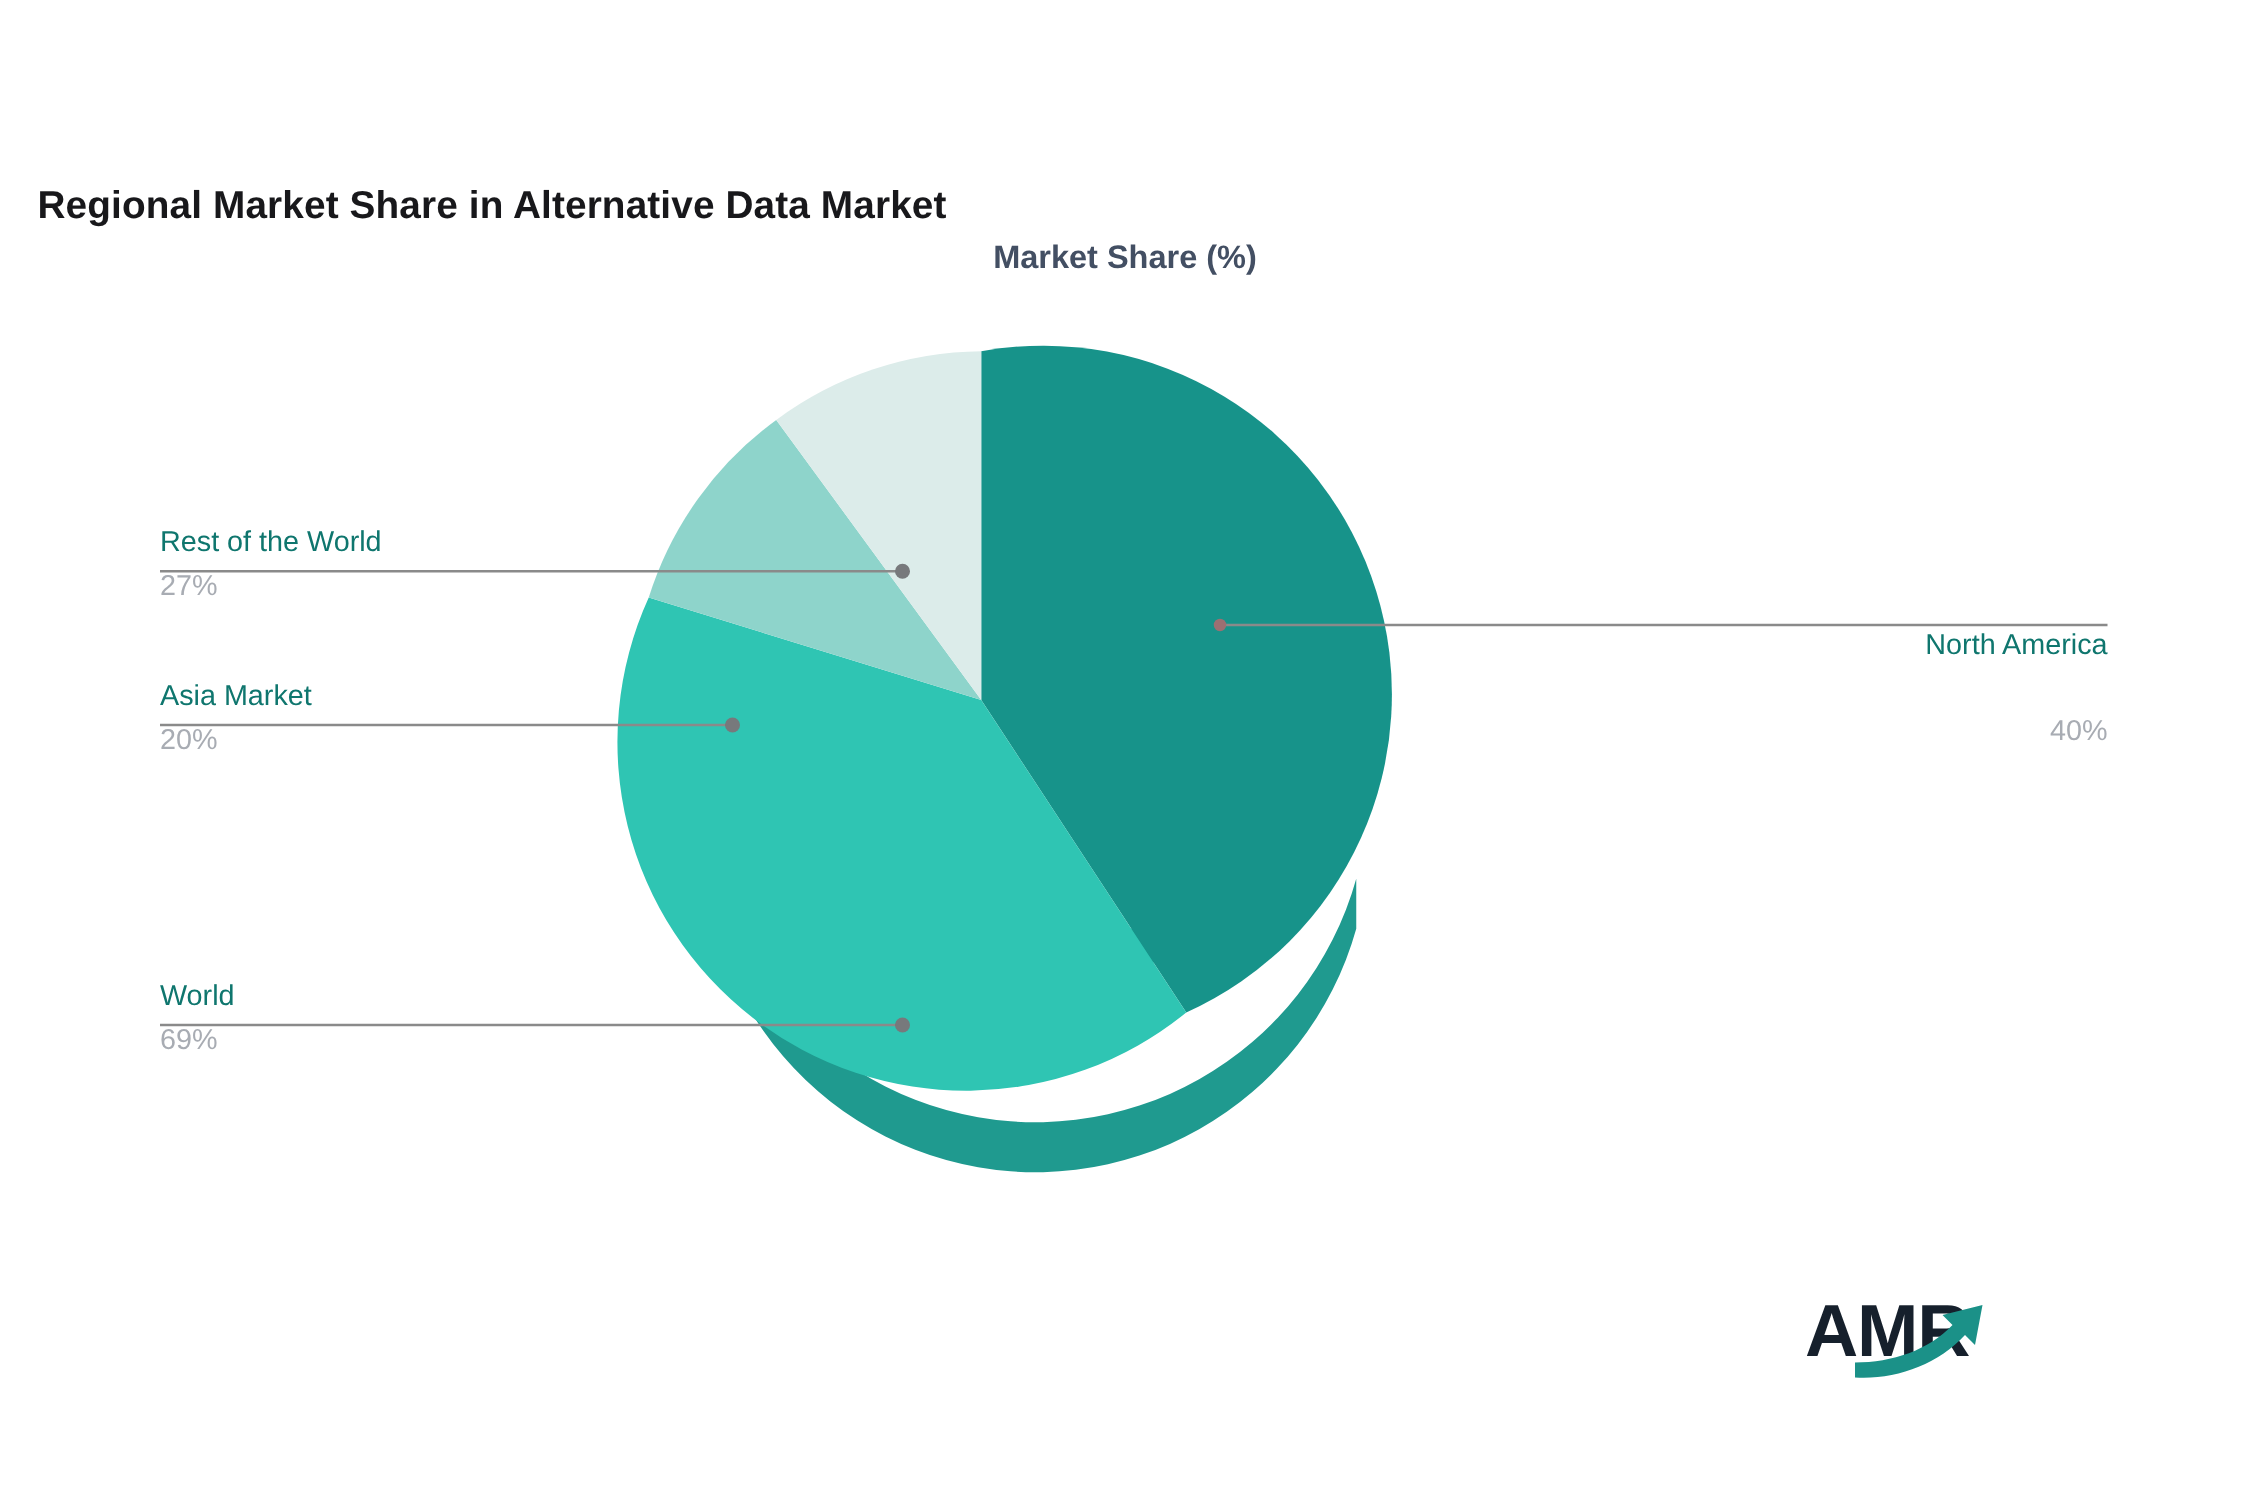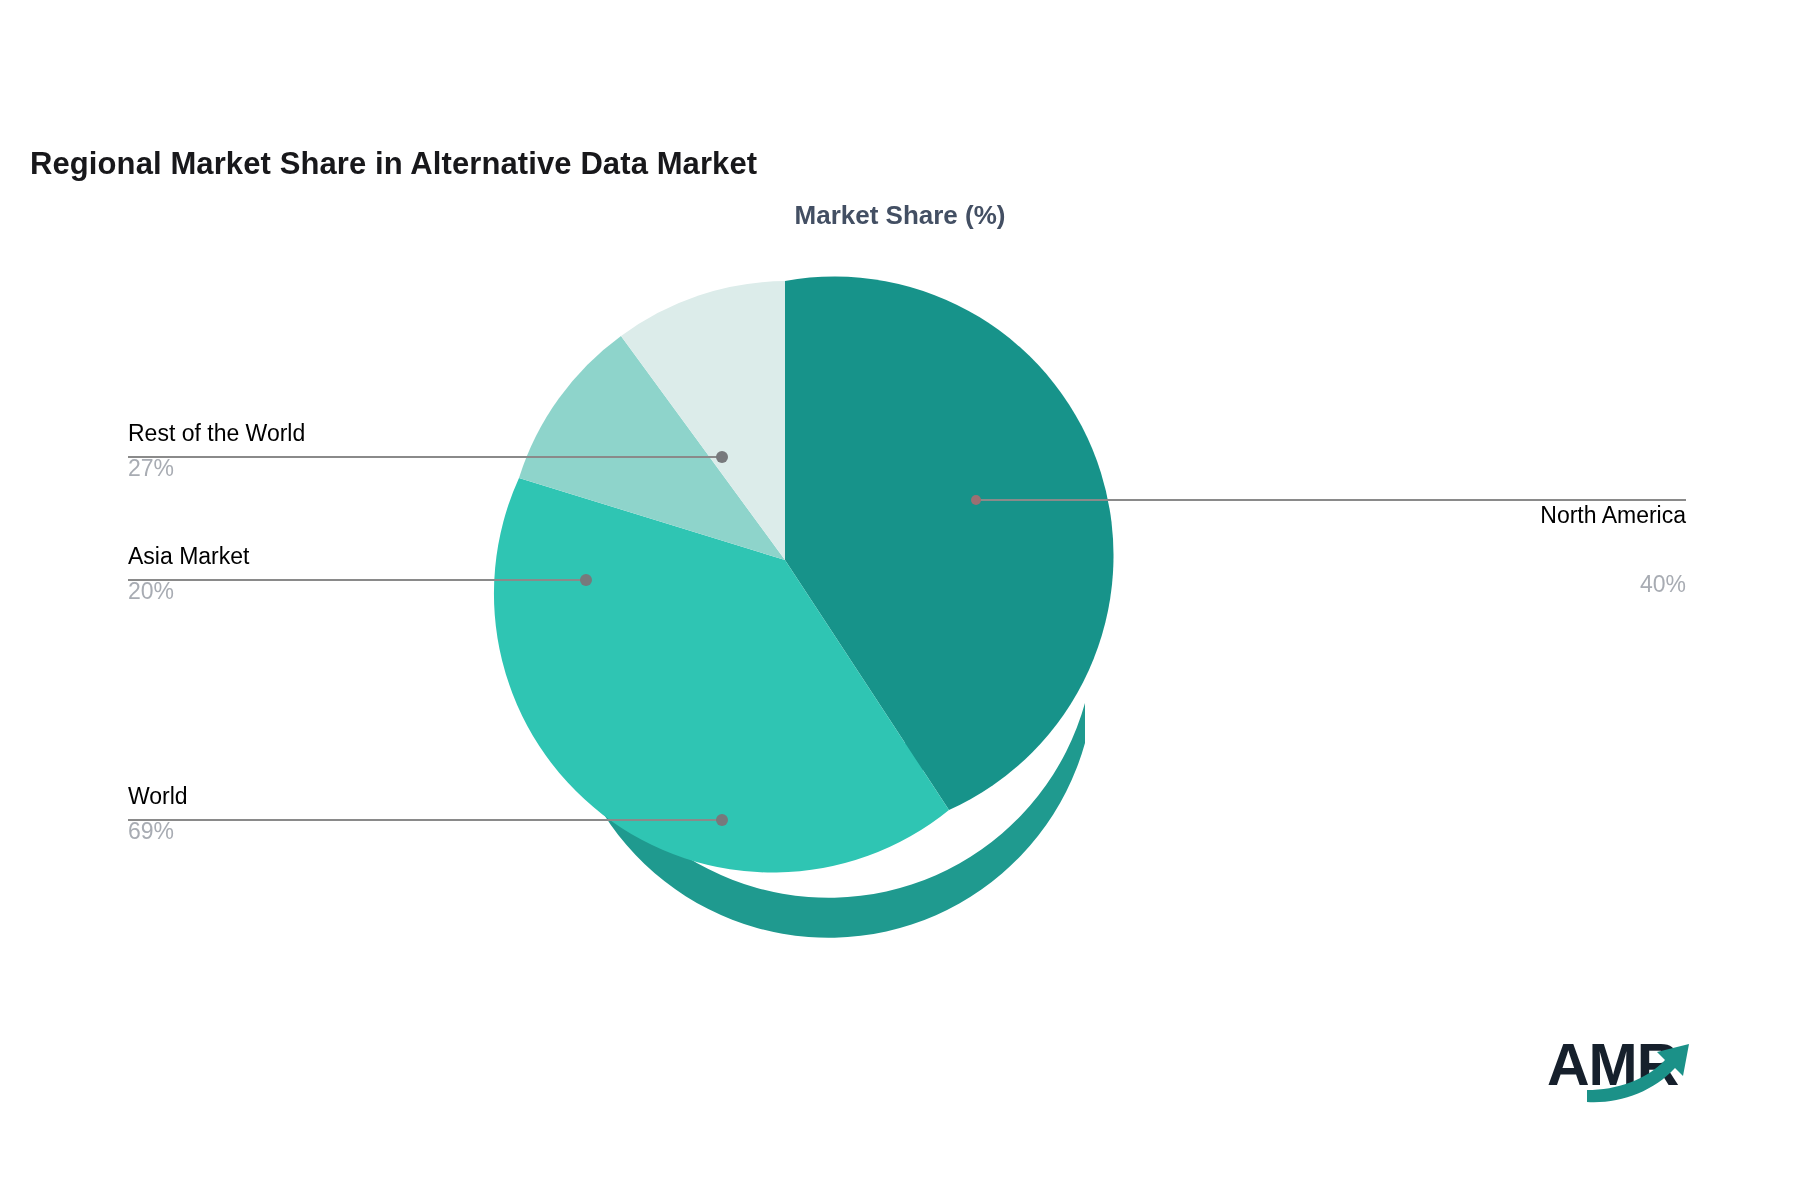--- a/index.html
+++ b/index.html
@@ -33,41 +33,40 @@
   }
   .subtitle {
     position: absolute;
     left: 0;
     top: 190px;
     width: 1800px;
     text-align: center;
     font-size: 26px;
     font-weight: bold;
     color: #434f63;
-    margin-top: 10px;
   }
 
   
   .pie-wrap {
     position: absolute;
     left: 0;
     top: 0;
     width: 1800px;
     height: 1196px;
     pointer-events: none;
   }
 
   
   .callout {
     position: absolute;
     width: 420px;
   }
   .callout .cname {
     font-size: 23px;
-    color: #000000;
+    color: #0f766e;
     line-height: 30px;
     white-space: nowrap;
   }
   .callout .crule {
     height: 0;
     border-top: 2px solid #8a8a8a;
     margin: 5px 0 4px 0;
   }
   .callout .cval {
     font-size: 23px;
@@ -77,21 +76,21 @@
   .callout.left .cname,
   .callout.left .cval { text-align: left; }
   .callout.right .cname,
   .callout.right .cval { text-align: right; margin-top: 39px; }
 
   
 
   
   .logo {
     position: absolute;
-    left: 1547px;
+    left: 1444px;
     top: 1030px;
     width: 185px;
     height: 80px;
   }
   .logo .amr-text {
     position: absolute;
     left: 0;
     top: 4px;
     font-size: 59px;
     font-weight: bold;

